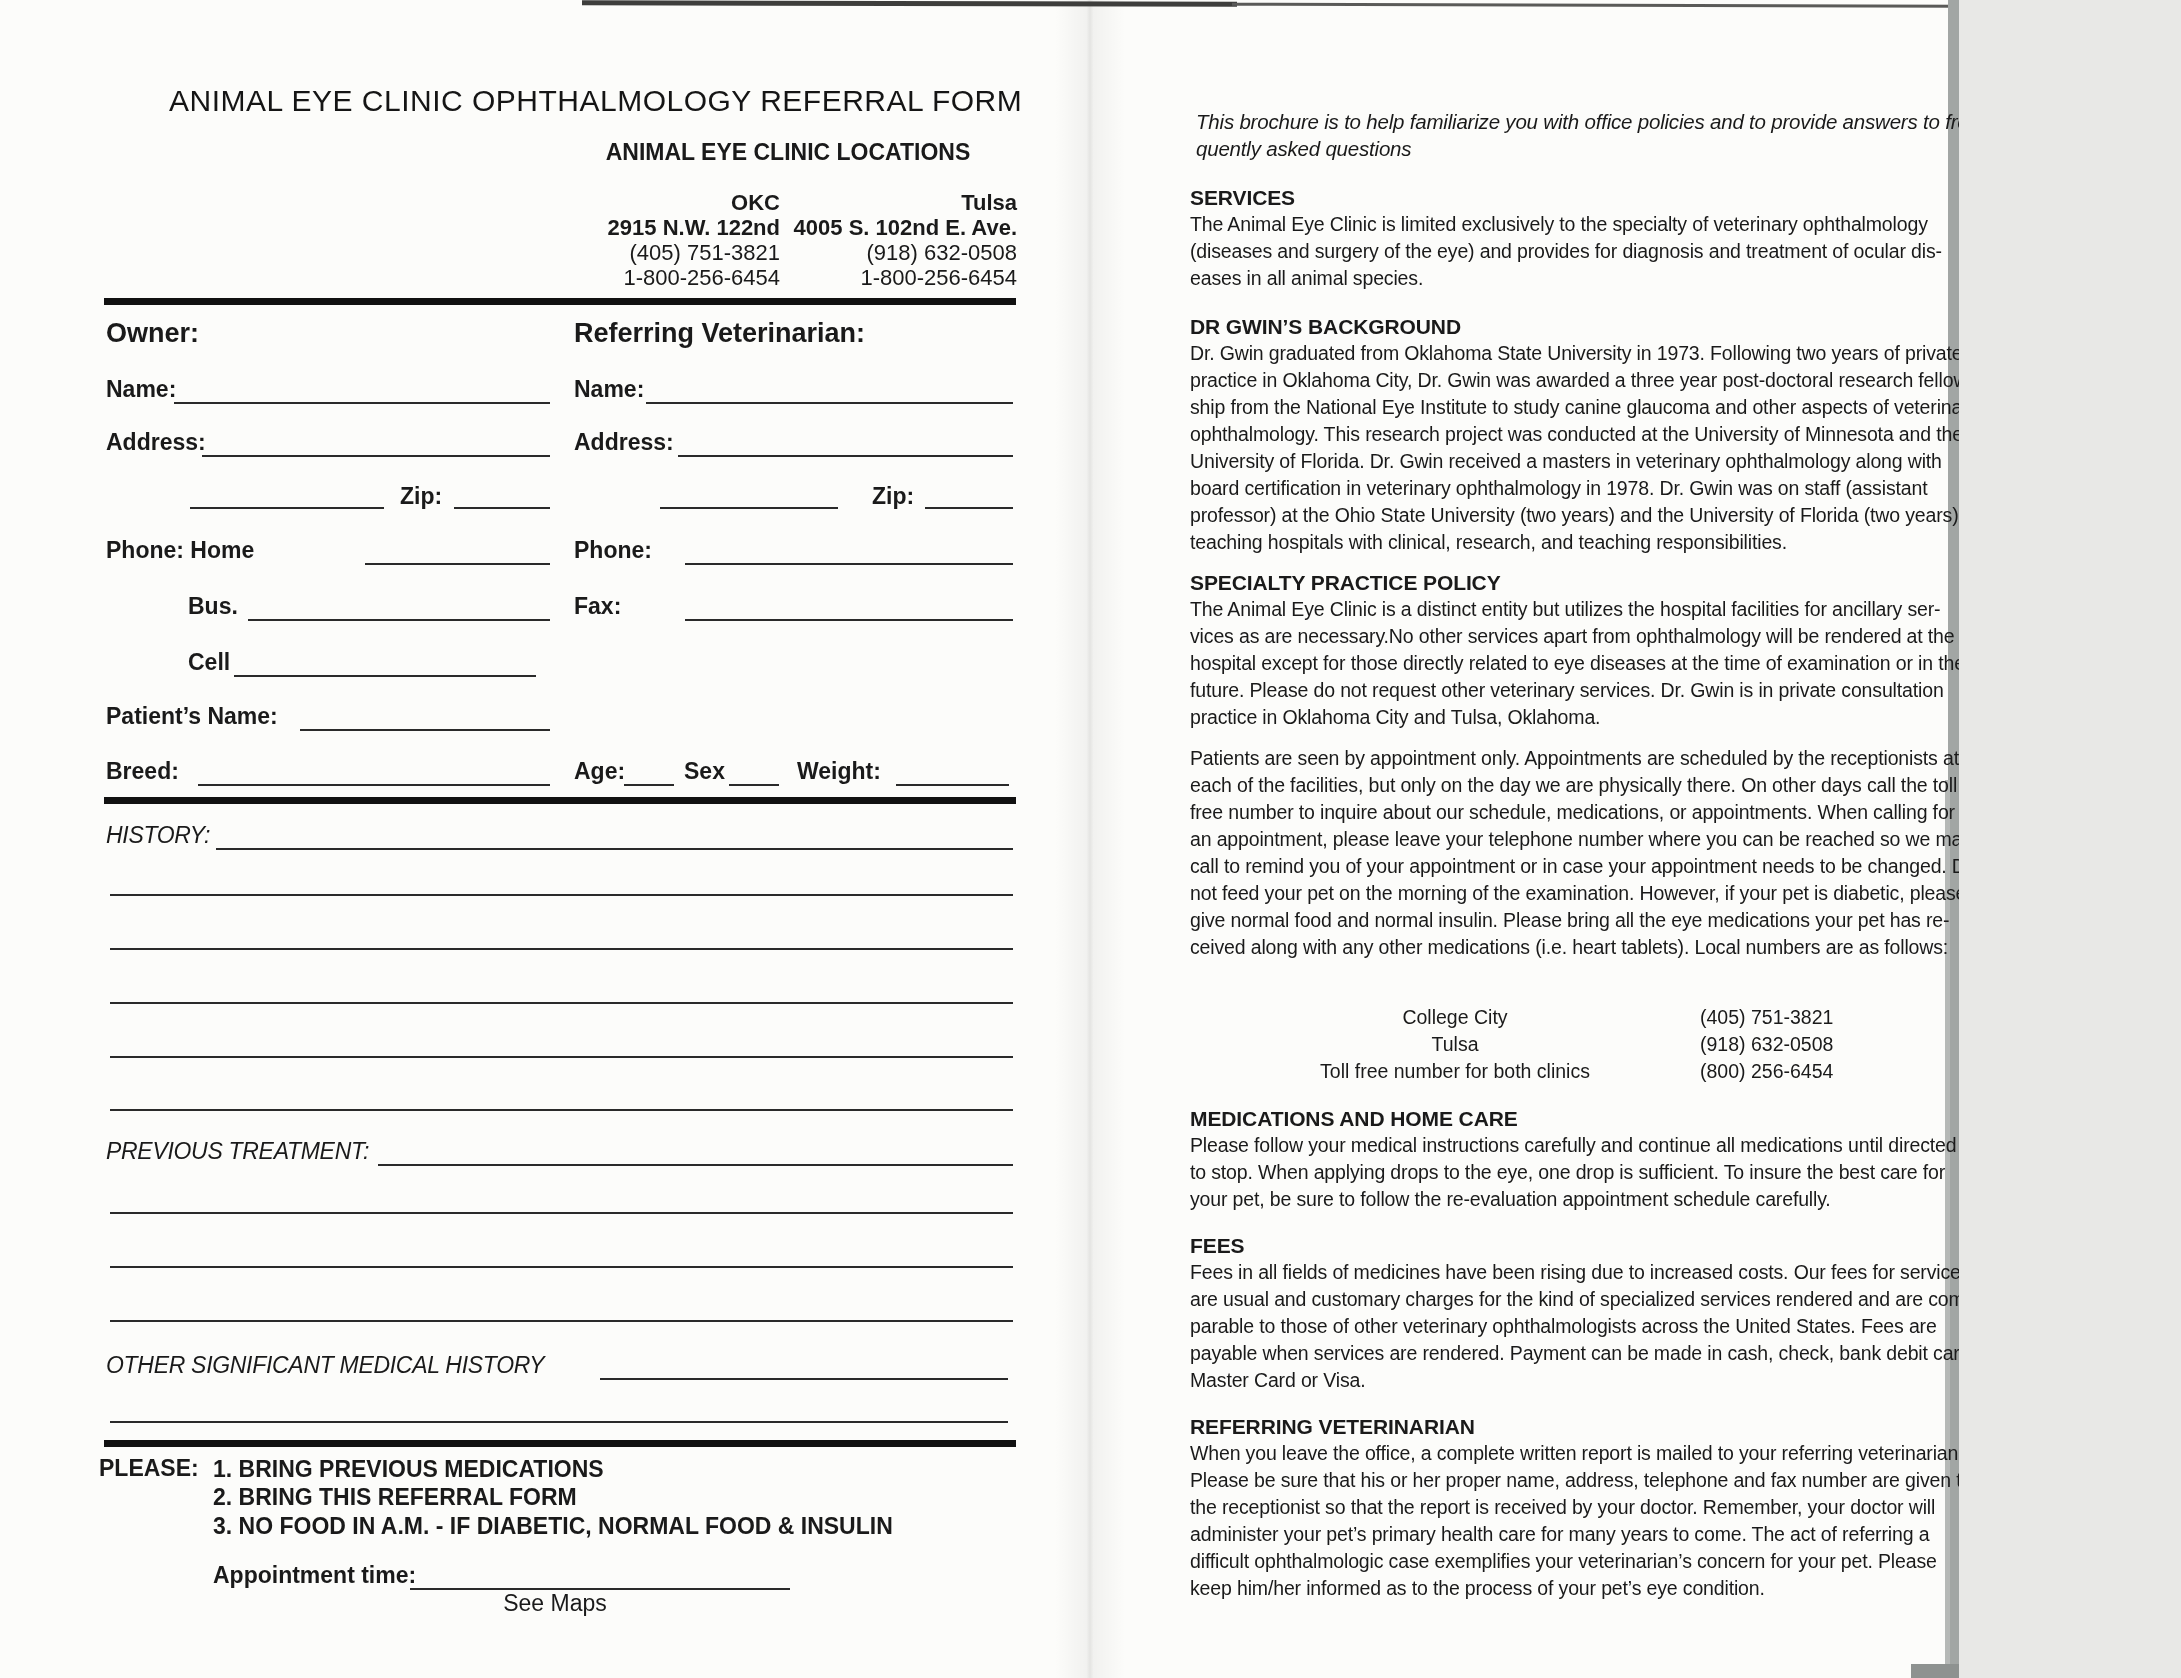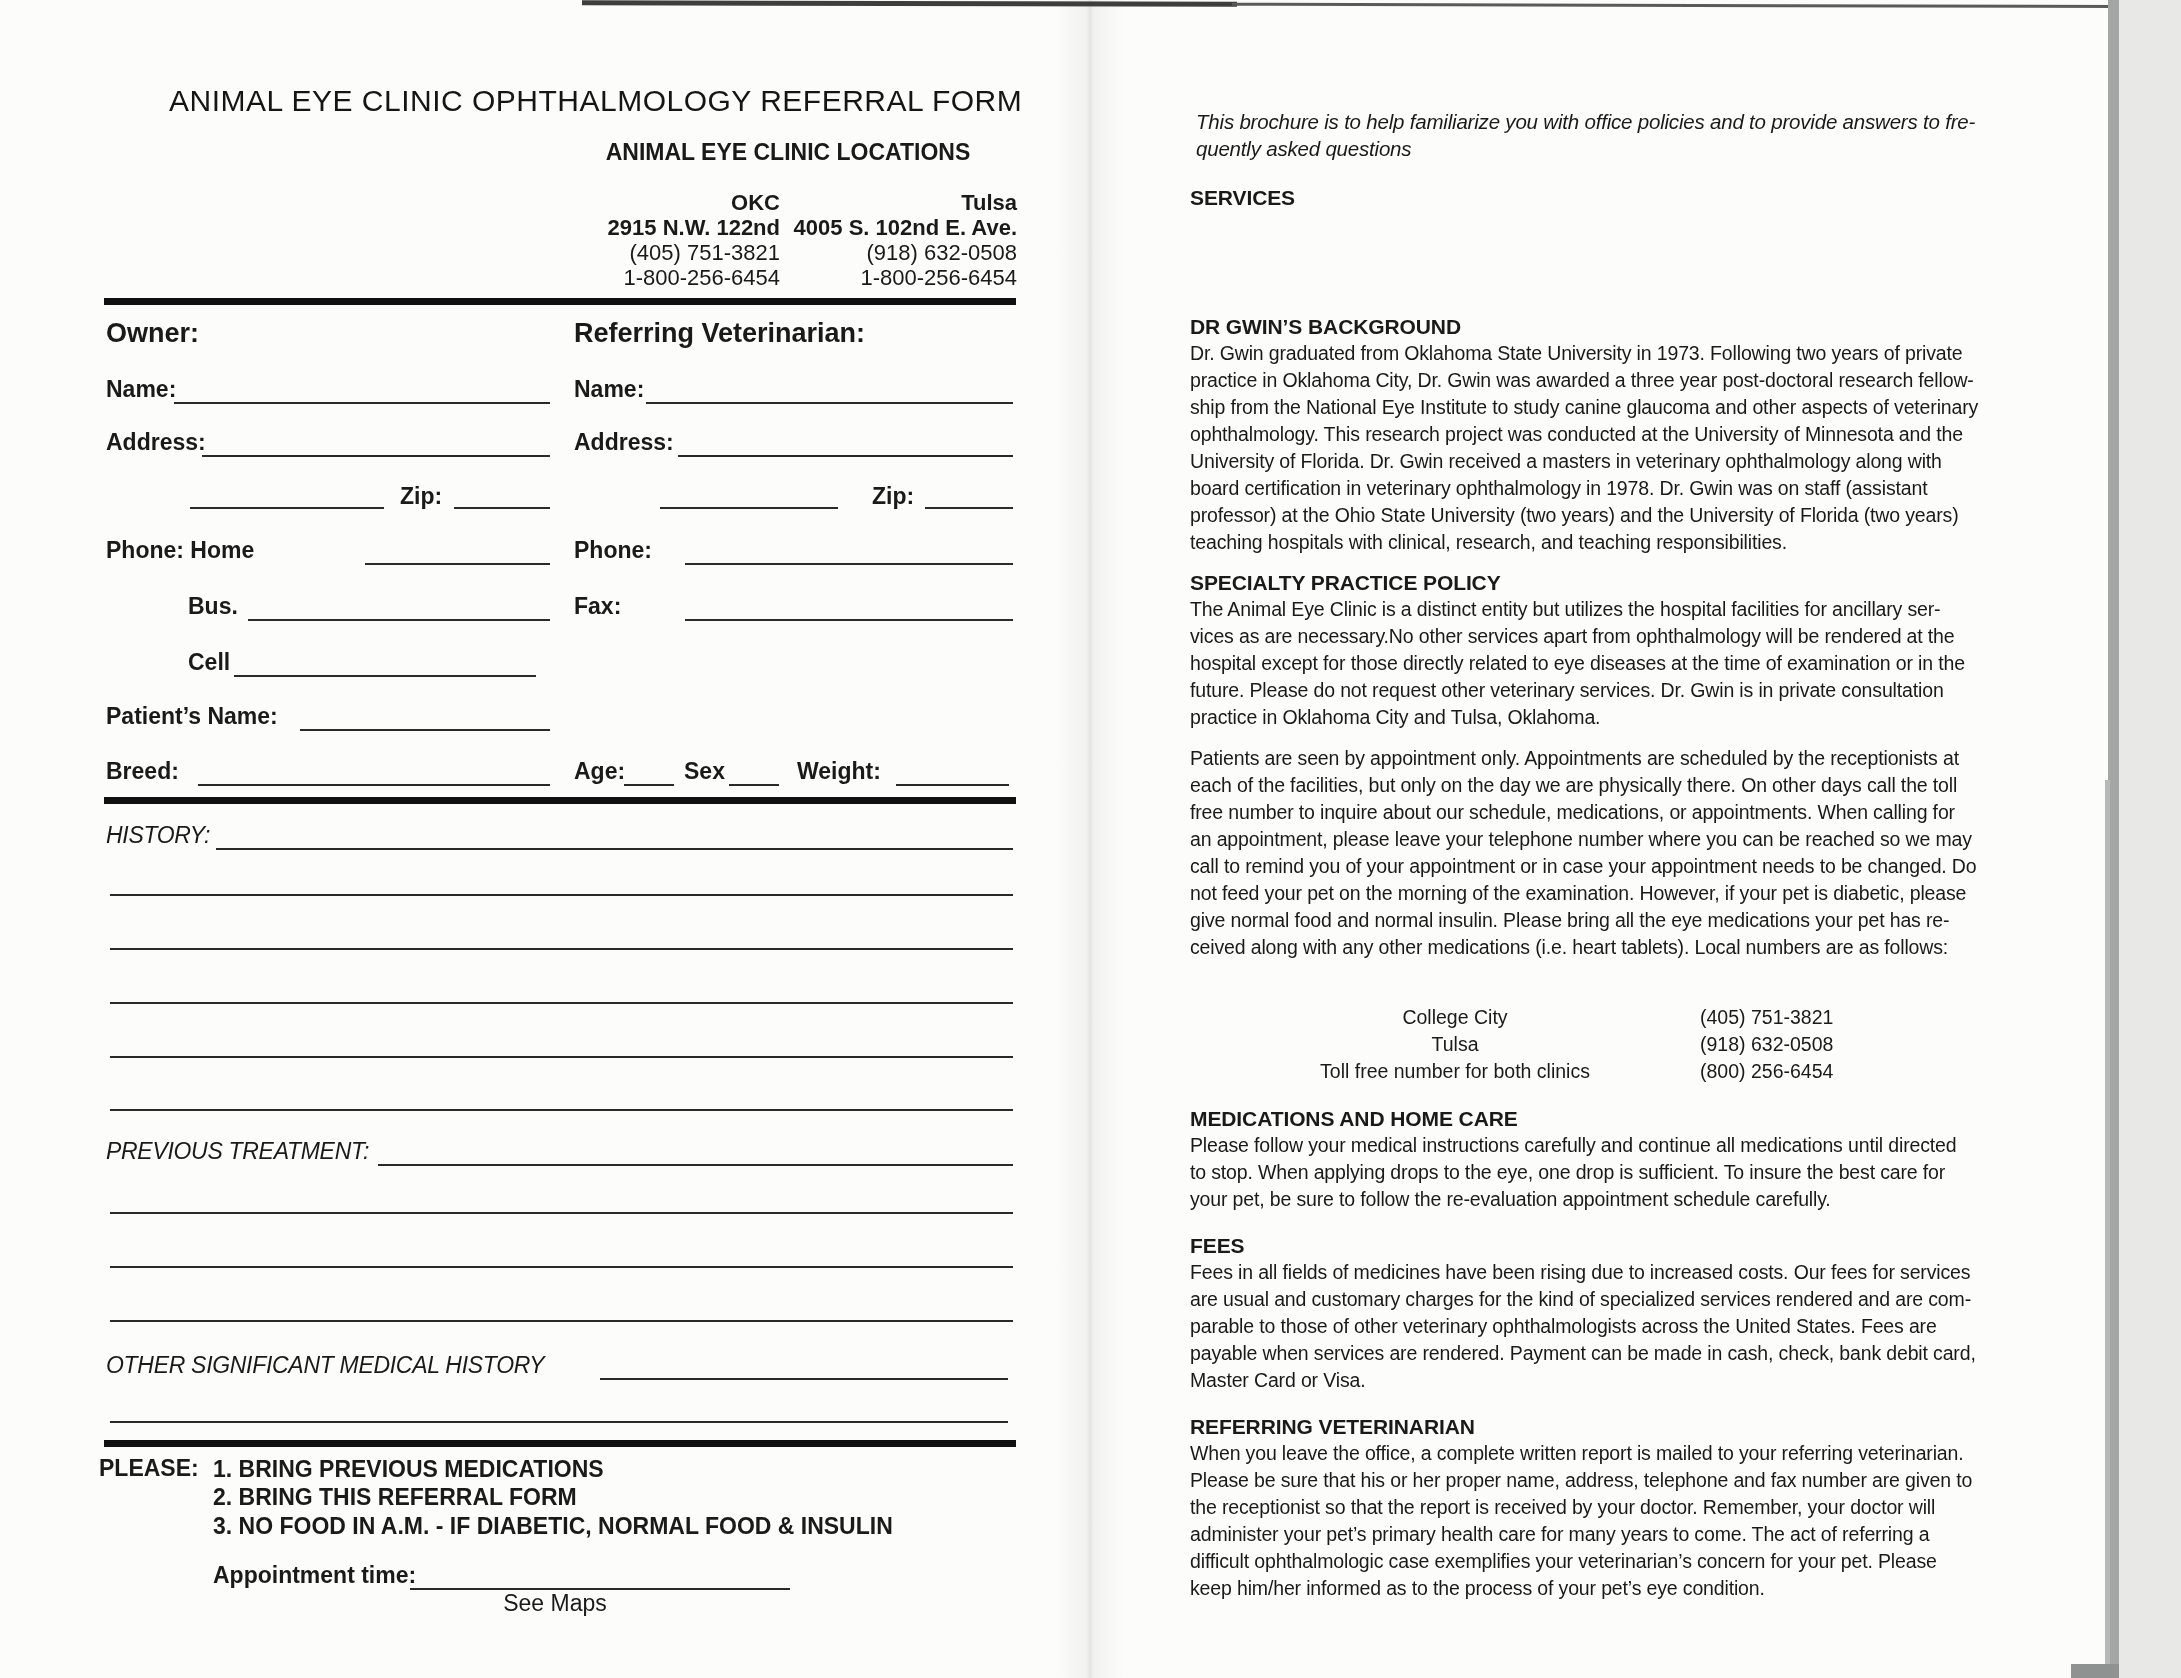--- a/index.html
+++ b/index.html
@@ -1,16 +1,16 @@
 <!DOCTYPE html>
 <html><head>
 <meta charset="utf-8">
 <style>
   html,body{margin:0;padding:0;background:#e8e8e6;}
-  #scan{position:relative;width:2119px;height:1678px;background:#fcfcfa;overflow:hidden;
+  #scan{position:relative;width:1959px;height:1678px;background:#fcfcfa;overflow:hidden;
         font-family:"Liberation Sans","DejaVu Sans",sans-serif;color:#1a1a1a;}
   .abs{position:absolute;}
   
   .fold-shade{left:1055px;top:0;width:70px;height:1678px;
     background:linear-gradient(90deg,rgba(0,0,0,0) 0%,rgba(0,0,0,0.045) 45%,rgba(120,120,118,0.18) 50%,rgba(0,0,0,0.045) 55%,rgba(0,0,0,0) 100%);}
   .edge-line-top1{left:582px;top:1px;width:655px;height:5px;background:#3e3e3c;transform:rotate(0.12deg);}
   .edge-line-top2{left:1232px;top:4px;width:949px;height:3px;background:#5a5a58;transform:rotate(0.15deg);}
   .edge-strip-right{right:0;top:0;width:11px;height:1678px;background:#a2a6a4;}
   .edge-strip-right2{right:9px;top:780px;width:5px;height:898px;background:#b5b8b6;}
   .corner-wedge{right:0;bottom:0;width:48px;height:14px;background:#8e9290;}
@@ -144,20 +144,23 @@
 
   <div class="abs lbl-r" style="left:213px;top:1562px;">Appointment time:</div>
   <div class="abs ln" style="left:410px;top:1588px;width:380px;"></div>
   <div class="abs seemaps" style="left:470px;top:1590px;width:170px;">See Maps</div>
 
   <div class="abs intro" style="left:1196px;top:108px;">This brochure is to help familiarize you with office policies and to provide answers to fre-
 quently asked questions</div>
 
   <div class="abs sec" style="top:184px;">
     <h2 class="sec-h">SERVICES</h2>
+    <div class="sec-b">The Animal Eye Clinic is limited exclusively to the specialty of veterinary ophthalmology
+(diseases and surgery of the eye) and provides for diagnosis and treatment of ocular dis-
+eases in all animal species.</div>
   </div>
 
   <div class="abs sec" style="top:313px;">
     <h2 class="sec-h">DR GWIN’S BACKGROUND</h2>
     <div class="sec-b">Dr. Gwin graduated from Oklahoma State University in 1973. Following two years of private
 practice in Oklahoma City, Dr. Gwin was awarded a three year post-doctoral research fellow-
 ship from the National Eye Institute to study canine glaucoma and other aspects of veterinary
 ophthalmology. This research project was conducted at the University of Minnesota and the
 University of Florida. Dr. Gwin received a masters in veterinary ophthalmology along with
 board certification in veterinary ophthalmology in 1978. Dr. Gwin was on staff (assistant

